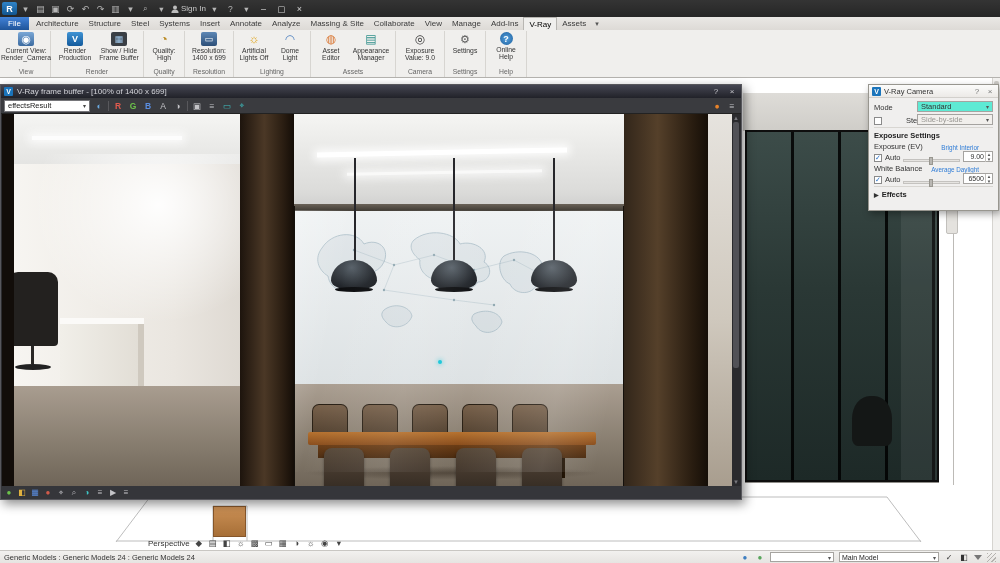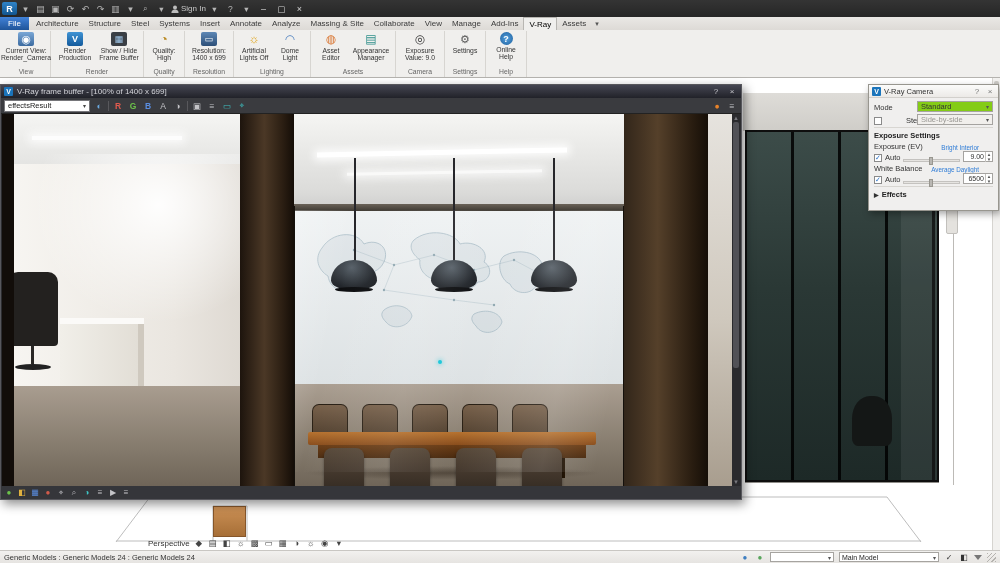--- a/index.html
+++ b/index.html
@@ -116,21 +116,21 @@
   .s-colB { left:622px; top:0; width:84px; height:374px; background:linear-gradient(90deg,#32261a,#55402a 40%,#281c10 82%,#150e07); }
 
   
   .vcam { position:absolute; left:868px; top:84px; width:131px; height:127px; background:#f0efee; border:1px solid #98968f; box-shadow:2px 3px 7px rgba(0,0,0,.35); font-size:7.5px; color:#333; }
   .vcam-hdr { height:13px; background:linear-gradient(180deg,#fbfbfa,#eceae7); border-bottom:1px solid #d2d0cc; display:flex; align-items:center; gap:3px; padding:0 3px; }
   .vcam-hdr .t { flex:1; color:#333; }
   .vcam-btn { width:10px; text-align:center; color:#777; cursor:pointer; font-size:8px; }
   .vcam-body { padding:3px 5px 0 5px; }
   .vrow { display:flex; align-items:flex-end; margin-bottom:2px; gap:3px; }
   .vlab { width:40px; }
-  .vsel { flex:1; height:11px; background:#84cc16; border:1px solid #a5a3a0; display:flex; align-items:center; justify-content:space-between; padding:0 3px; cursor:pointer; }
+  .vsel { flex:1; height:11px; background:#5eead4; border:1px solid #a5a3a0; display:flex; align-items:center; justify-content:space-between; padding:0 3px; cursor:pointer; }
   .vsel .c { font-size:6px; color:#555; }
   .vsel.dis { background:#f1efec; color:#9a9894; }
   .cb { width:8px; height:8px; background:#fff; border:1px solid #8a8a8a; display:flex; align-items:center; justify-content:center; font-size:7px; color:#2a72c8; cursor:pointer; }
   .vhdr { font-weight:bold; color:#222; margin:3px 0 2px 0; }
   .vhint { color:#2e7cd6; font-size:6.3px; margin-left:auto; margin-right:14px; }
   .slider { flex:1; height:3px; background:#e6e4e1; border:1px solid #c4c2bf; position:relative; }
   .slider .th { position:absolute; top:-3px; left:45%; width:4px; height:8px; background:#b9b7b3; border:1px solid #98968f; }
   .spin { width:30px; height:11px; background:#fff; border:1px solid #a5a3a0; display:flex; align-items:center; }
   .spin .v { flex:1; text-align:right; font-size:7px; padding-right:1px; }
   .spin .ud { width:7px; display:flex; flex-direction:column; border-left:1px solid #c4c2bf; }

